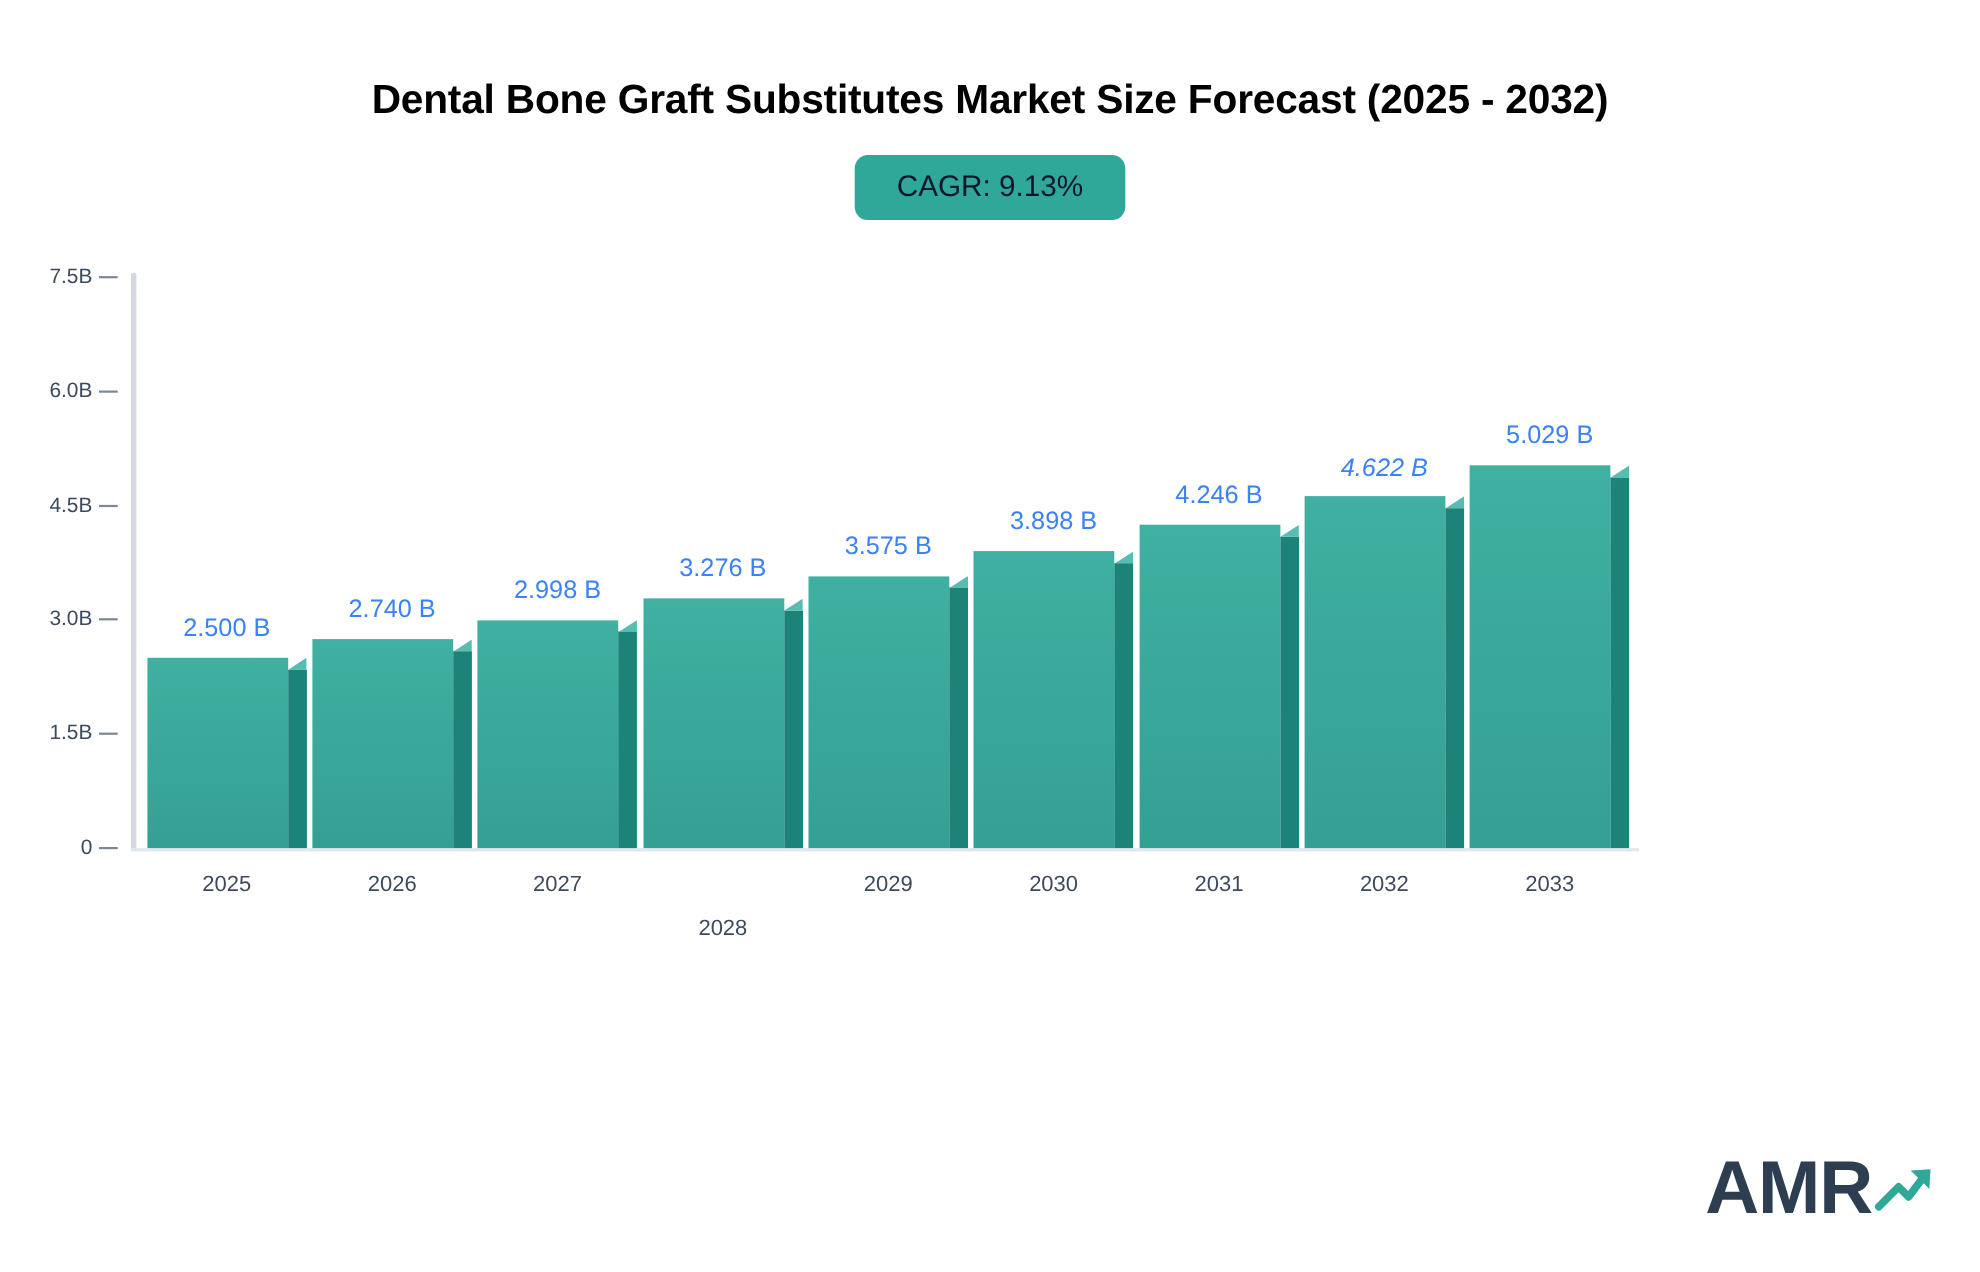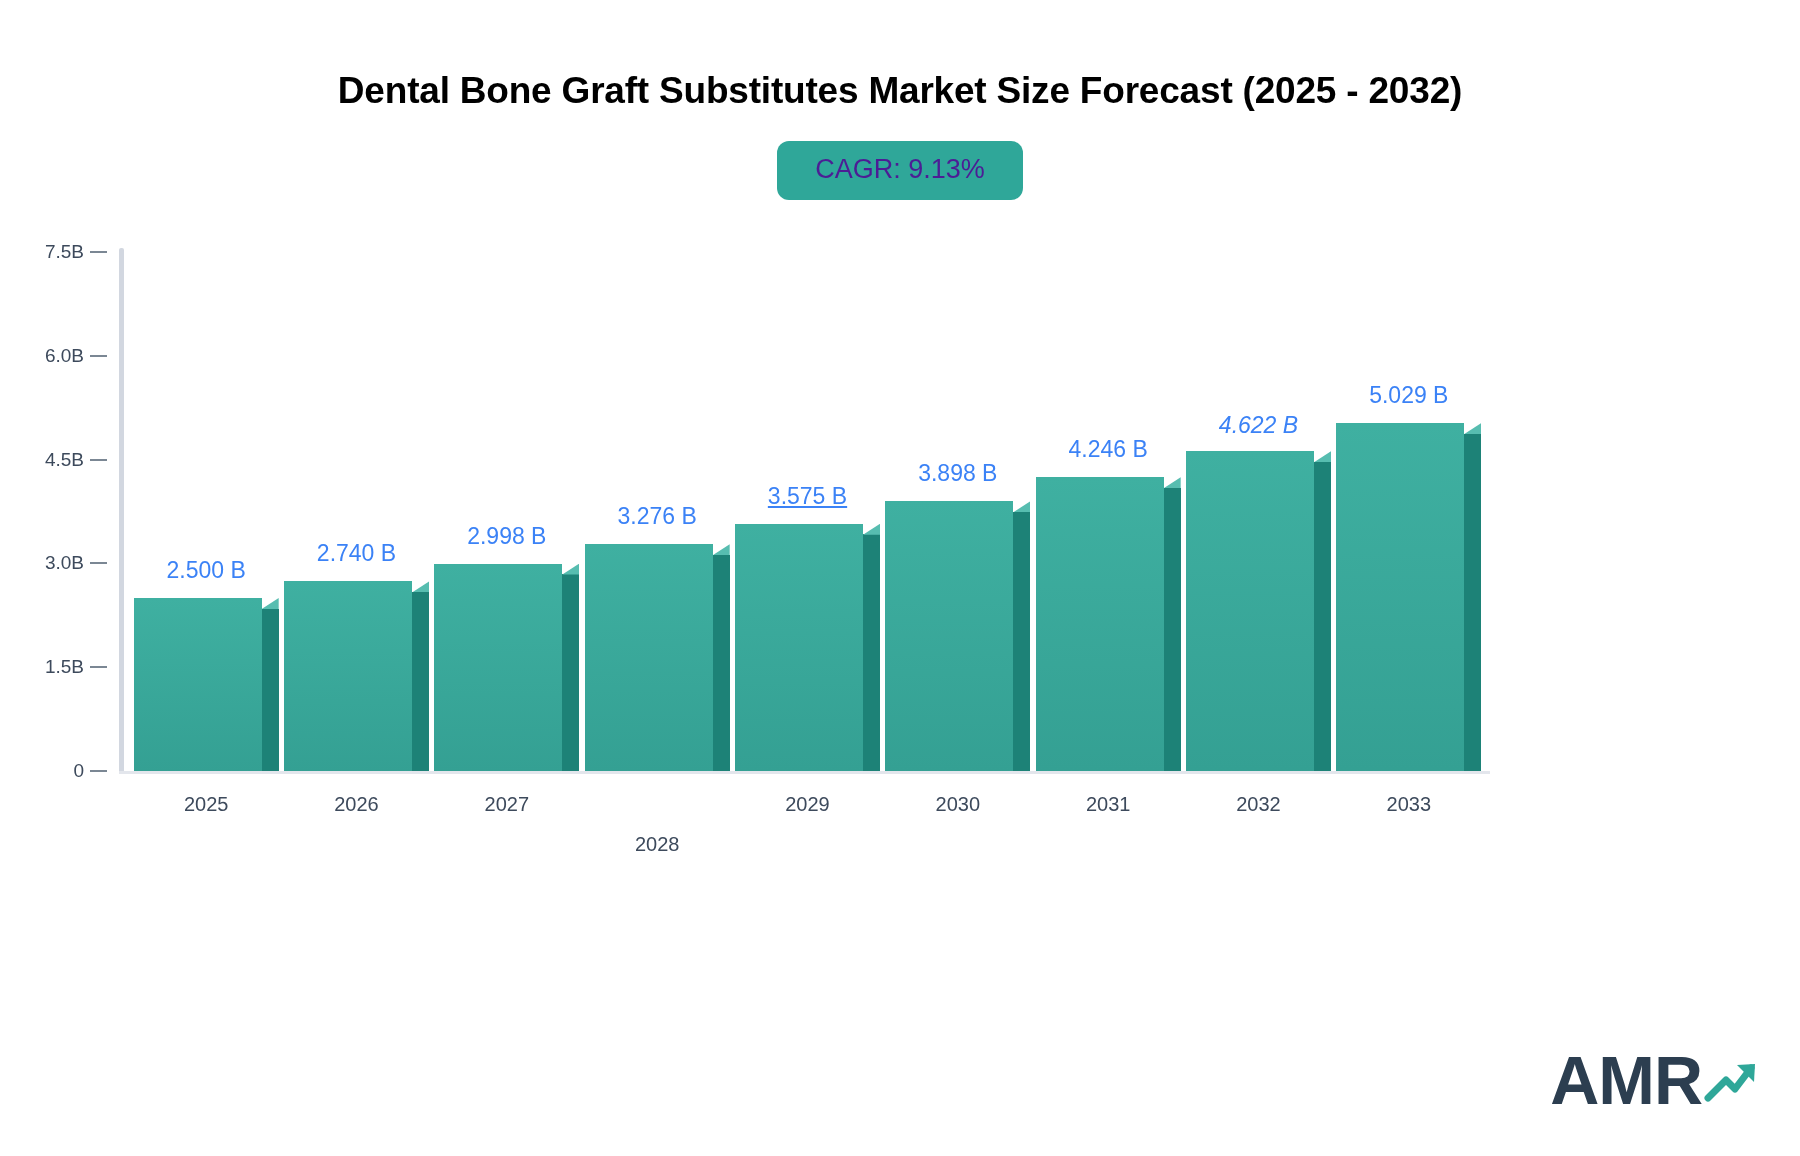--- a/index.html
+++ b/index.html
@@ -40,21 +40,21 @@
 
   
   #cagr-badge-wrap {
     width: 100%;
     text-align: center;
     margin-top: 28px;
   }
   #cagr-badge {
     display: inline-block;
     background: #2fa799;
-    color: #4c1d95;
+    color: #0f172a;
     font-size: 27px;
     font-weight: 500;
     border-radius: 12px;
     padding: 15px 38px 17px 38px;
     line-height: 1;
   }
 
   
   #plot {
     position: absolute;
@@ -197,21 +197,21 @@
         <div class="bar-side" style="left: 128px; width: 17px; height: 216.159px;"></div>
         <div class="bar-top" style="left: 128px; top: 0px; width: 17px; height: 11px; clip-path: polygon(0px 100%, 100% 0px, 100% 100%);"></div>
       </div>
       <div class="bar-label" style="width: 145px; left: 584.667px; top: 503.301px;">3.276 B</div>
       <div class="xtick-label" style="width: 145px; left: 584.667px; top: 793px; margin-top: 40px;">2028</div>
       <div class="bar-group" style="left: 735px; bottom: 385px; width: 145px; height: 247.39px;">
         <div class="bar-front" style="width: 128px; height: 247.39px;"></div>
         <div class="bar-side" style="left: 128px; width: 17px; height: 236.85px;"></div>
         <div class="bar-top" style="left: 128px; top: 0px; width: 17px; height: 11px; clip-path: polygon(0px 100%, 100% 0px, 100% 100%);"></div>
       </div>
-      <div class="bar-label" style="width: 145px; left: 735px; top: 482.61px; text-decoration: underline;">3.575 B</div>
+      <div class="bar-label" style="width: 145px; left: 735px; top: 482.61px;">3.575 B</div>
       <div class="xtick-label" style="width: 145px; left: 735px; top: 793px;">2029</div>
       <div class="bar-group" style="left: 885.333px; bottom: 385px; width: 145px; height: 269.742px;">
         <div class="bar-front" style="width: 128px; height: 269.742px;"></div>
         <div class="bar-side" style="left: 128px; width: 17px; height: 259.202px;"></div>
         <div class="bar-top" style="left: 128px; top: 0px; width: 17px; height: 11px; clip-path: polygon(0px 100%, 100% 0px, 100% 100%);"></div>
       </div>
       <div class="bar-label" style="width: 145px; left: 885.333px; top: 460.258px;">3.898 B</div>
       <div class="xtick-label" style="width: 145px; left: 885.333px; top: 793px;">2030</div>
       <div class="bar-group" style="left: 1035.67px; bottom: 385px; width: 145px; height: 293.823px;">
         <div class="bar-front" style="width: 128px; height: 293.823px;"></div>

